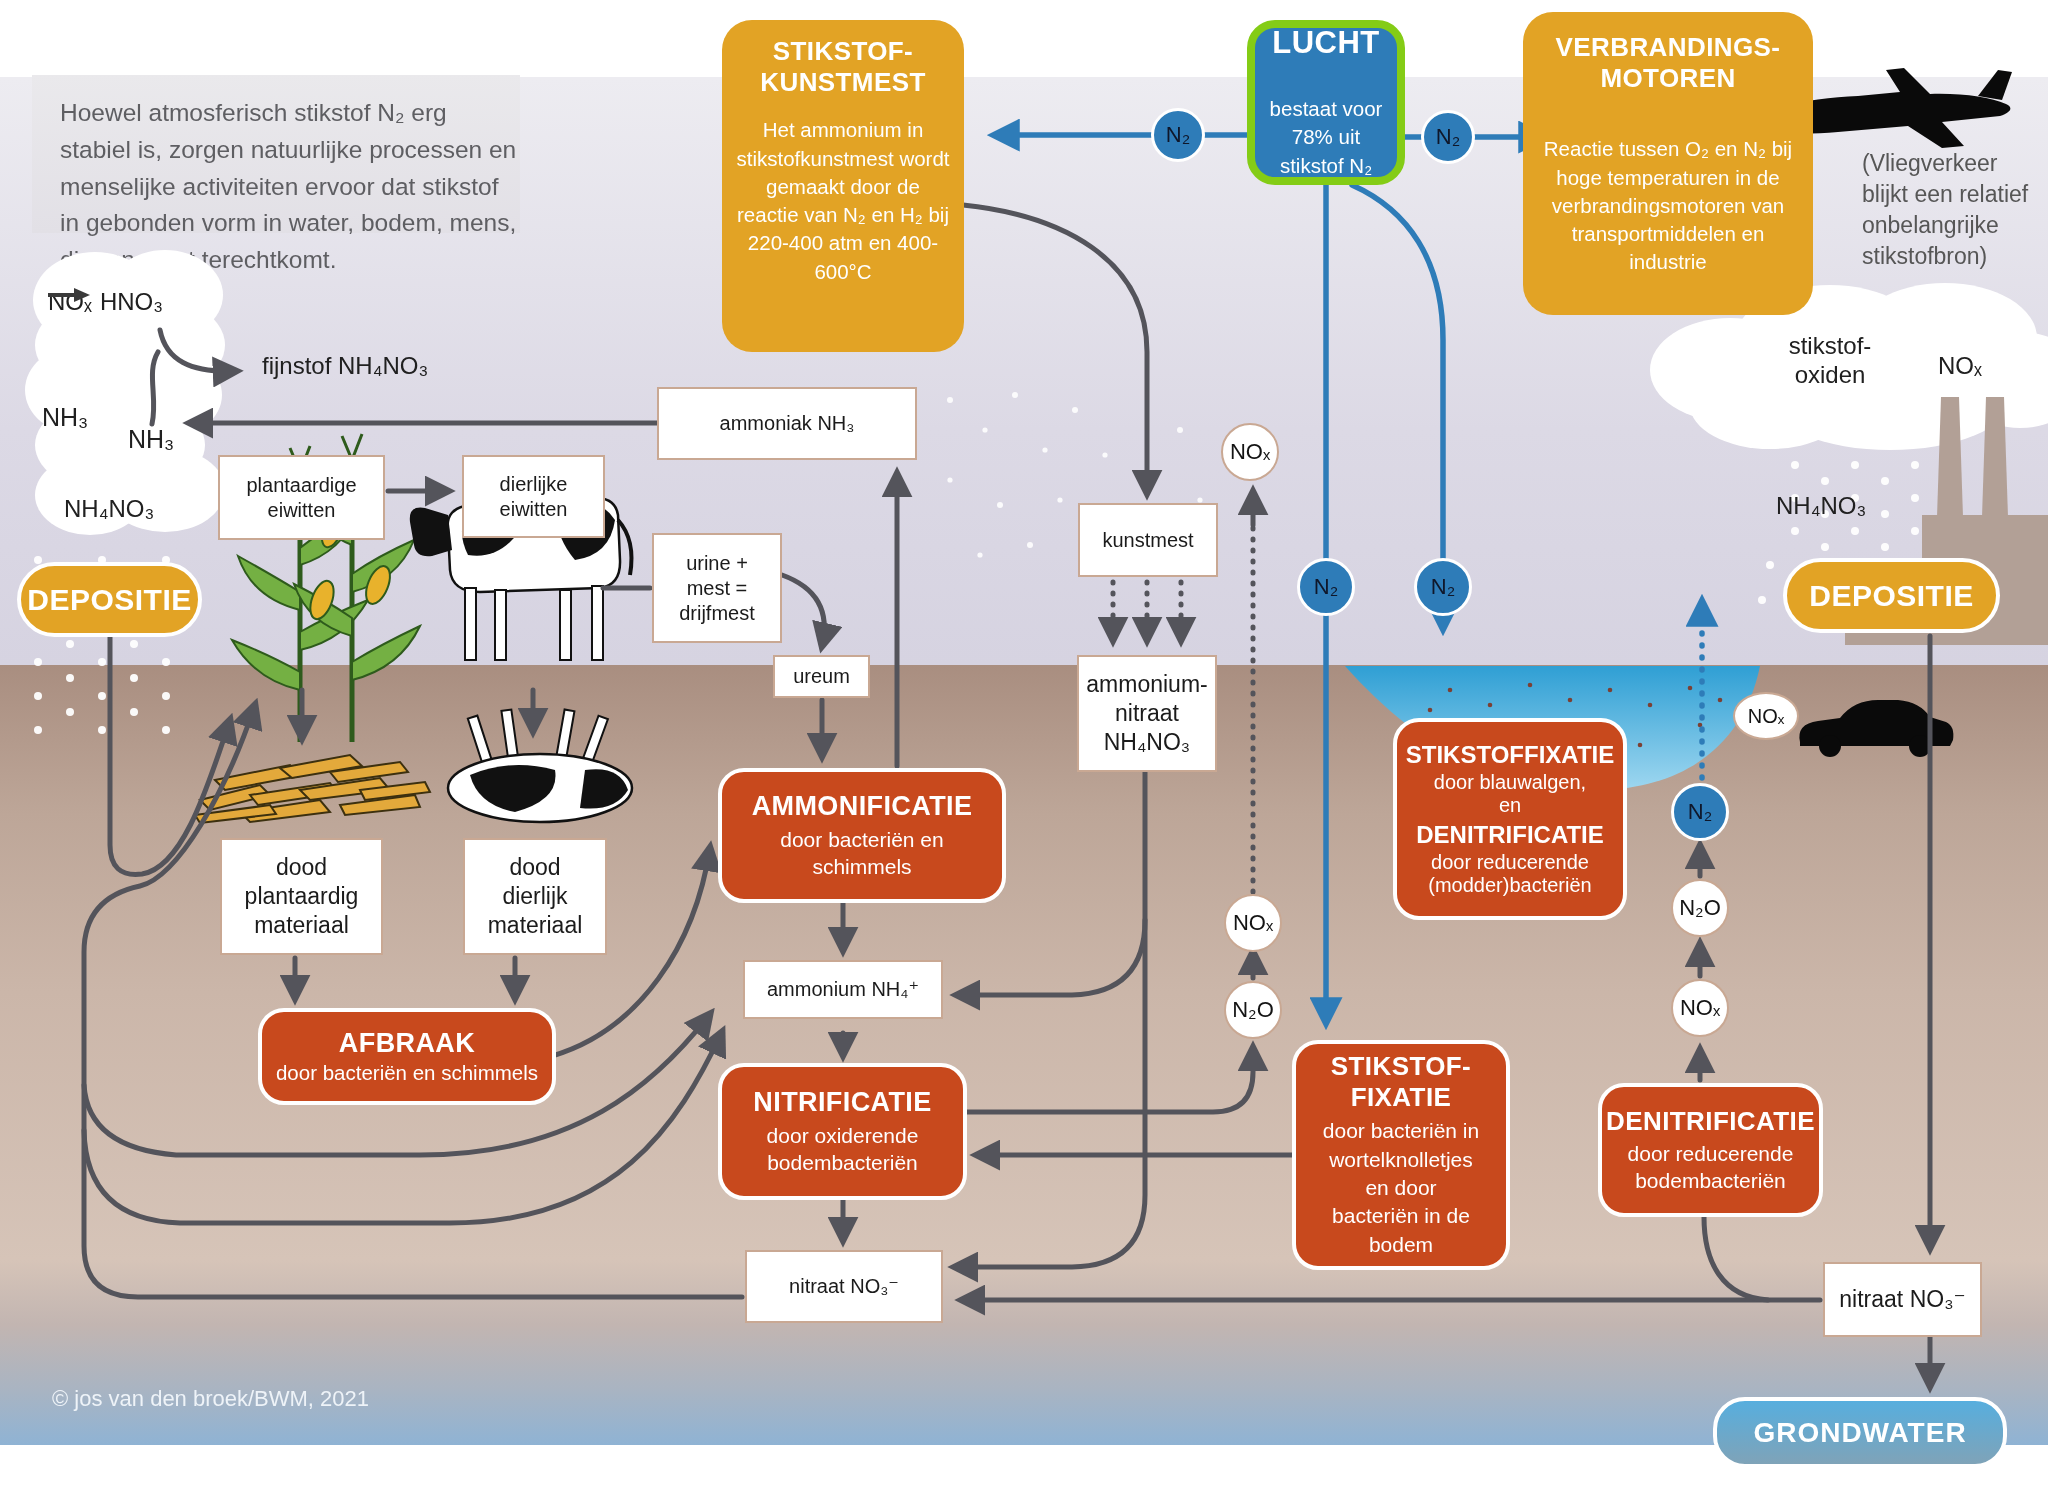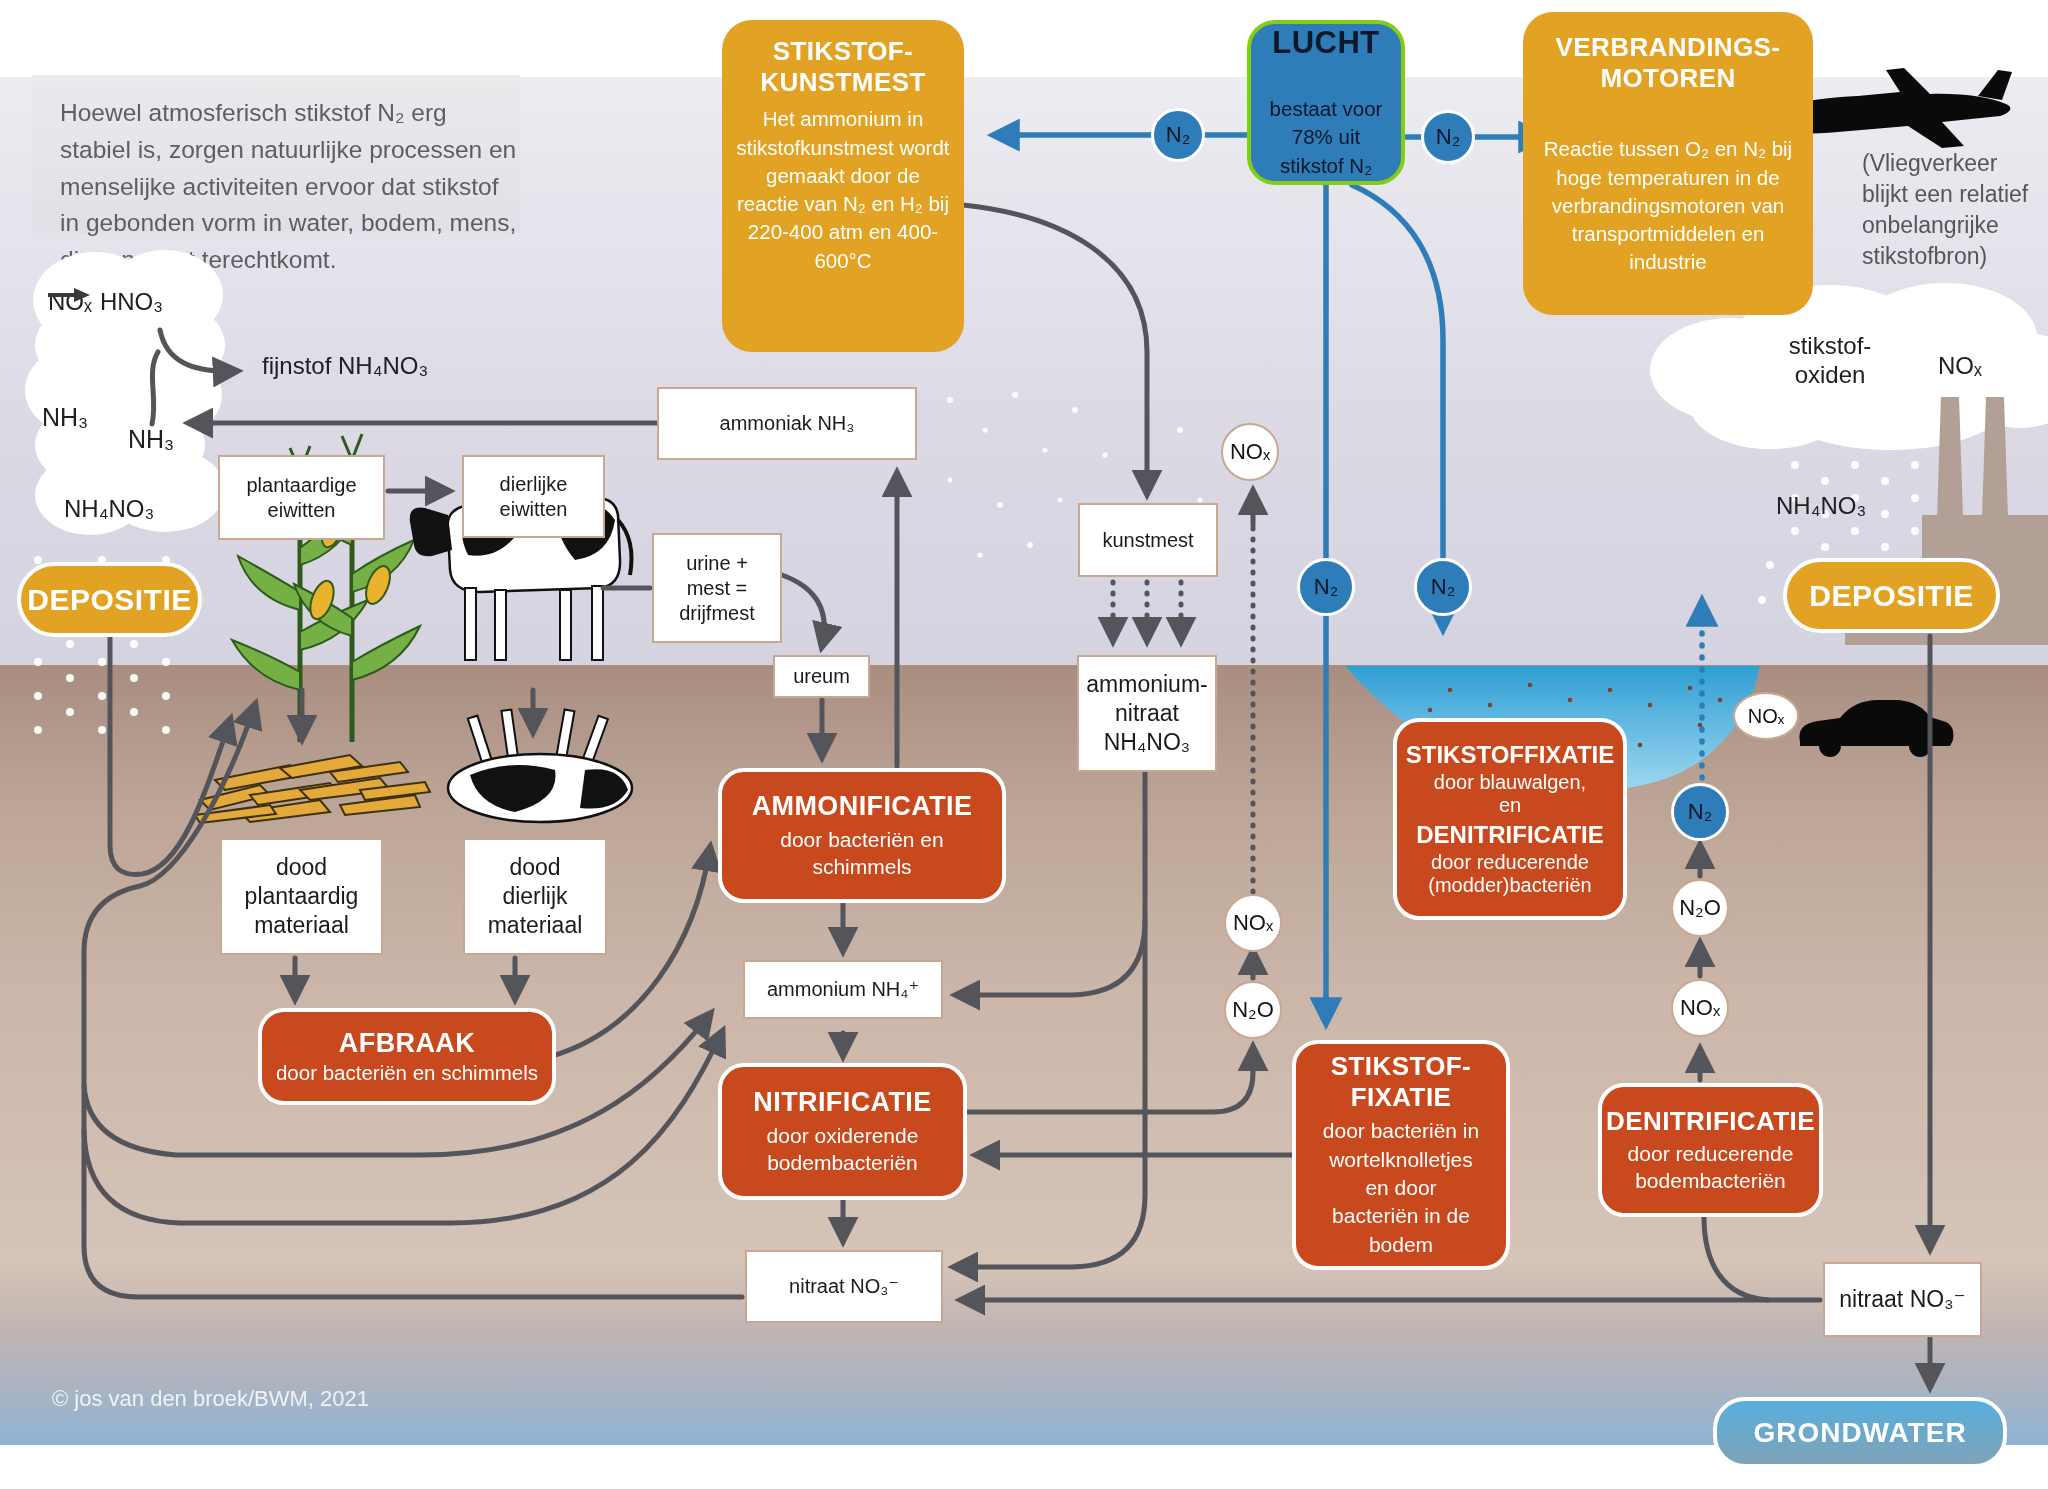--- a/index.html
+++ b/index.html
@@ -3,26 +3,26 @@
 <meta charset="utf-8">
 <style>
   html,body{margin:0;padding:0;background:#fff;}
   #stage{position:relative;width:2048px;height:1489px;background:#fff;overflow:hidden;
          font-family:"Liberation Sans","DejaVu Sans",sans-serif;}
   .abs{position:absolute;}
   .box{position:absolute;box-sizing:border-box;display:flex;flex-direction:column;
        align-items:center;justify-content:center;text-align:center;}
   .gold{background:#e2a325;color:#fff;border-radius:30px;}
   .red{background:#c8491d;color:#fff;border:4px solid #fff;border-radius:26px;}
-  .blue{background:#2e7cb8;color:#0f172a;border:4px solid #84cc16;border-radius:28px;gap:32px;}
+  .blue{background:#2e7cb8;color:#ffffff;border:8px solid #84cc16;border-radius:28px;gap:32px;}
   .pill{background:#e2a325;color:#fff;border:4px solid #fff;border-radius:42px;
         font-weight:bold;font-size:30px;letter-spacing:.5px;}
   .white{background:#fff;border:2px solid #c9a893;color:#1b1b1b;font-size:20px;line-height:1.25;}
   .t1{font-weight:bold;font-size:26px;line-height:1.18;letter-spacing:.4px;}
-  .t2{font-size:20.5px;line-height:1.38;margin-top:8px;}
+  .t2{font-size:20.5px;line-height:1.38;margin-top:19px;}
   .pre{white-space:pre-line;}
   .circ{position:absolute;border-radius:50%;display:flex;align-items:center;justify-content:center;box-sizing:border-box;}
   .circ.b{background:#2e7cb8;border:3px solid #fff;color:#0f172a;font-size:22px;}
   .circ.w{background:#fff;border:2px solid #c9a893;color:#141414;font-size:22px;}
   .sl{position:absolute;color:#202020;font-size:24px;line-height:1.2;}
   #introp{position:absolute;left:32px;top:75px;width:488px;height:158px;
           background:linear-gradient(#eae9ec,#e2e0e6);color:#5e5e62;
           font-size:24.5px;line-height:1.5;padding:20px 0 0 28px;box-sizing:border-box;}
   svg{position:absolute;left:0;top:0;pointer-events:none;}
 </style>

